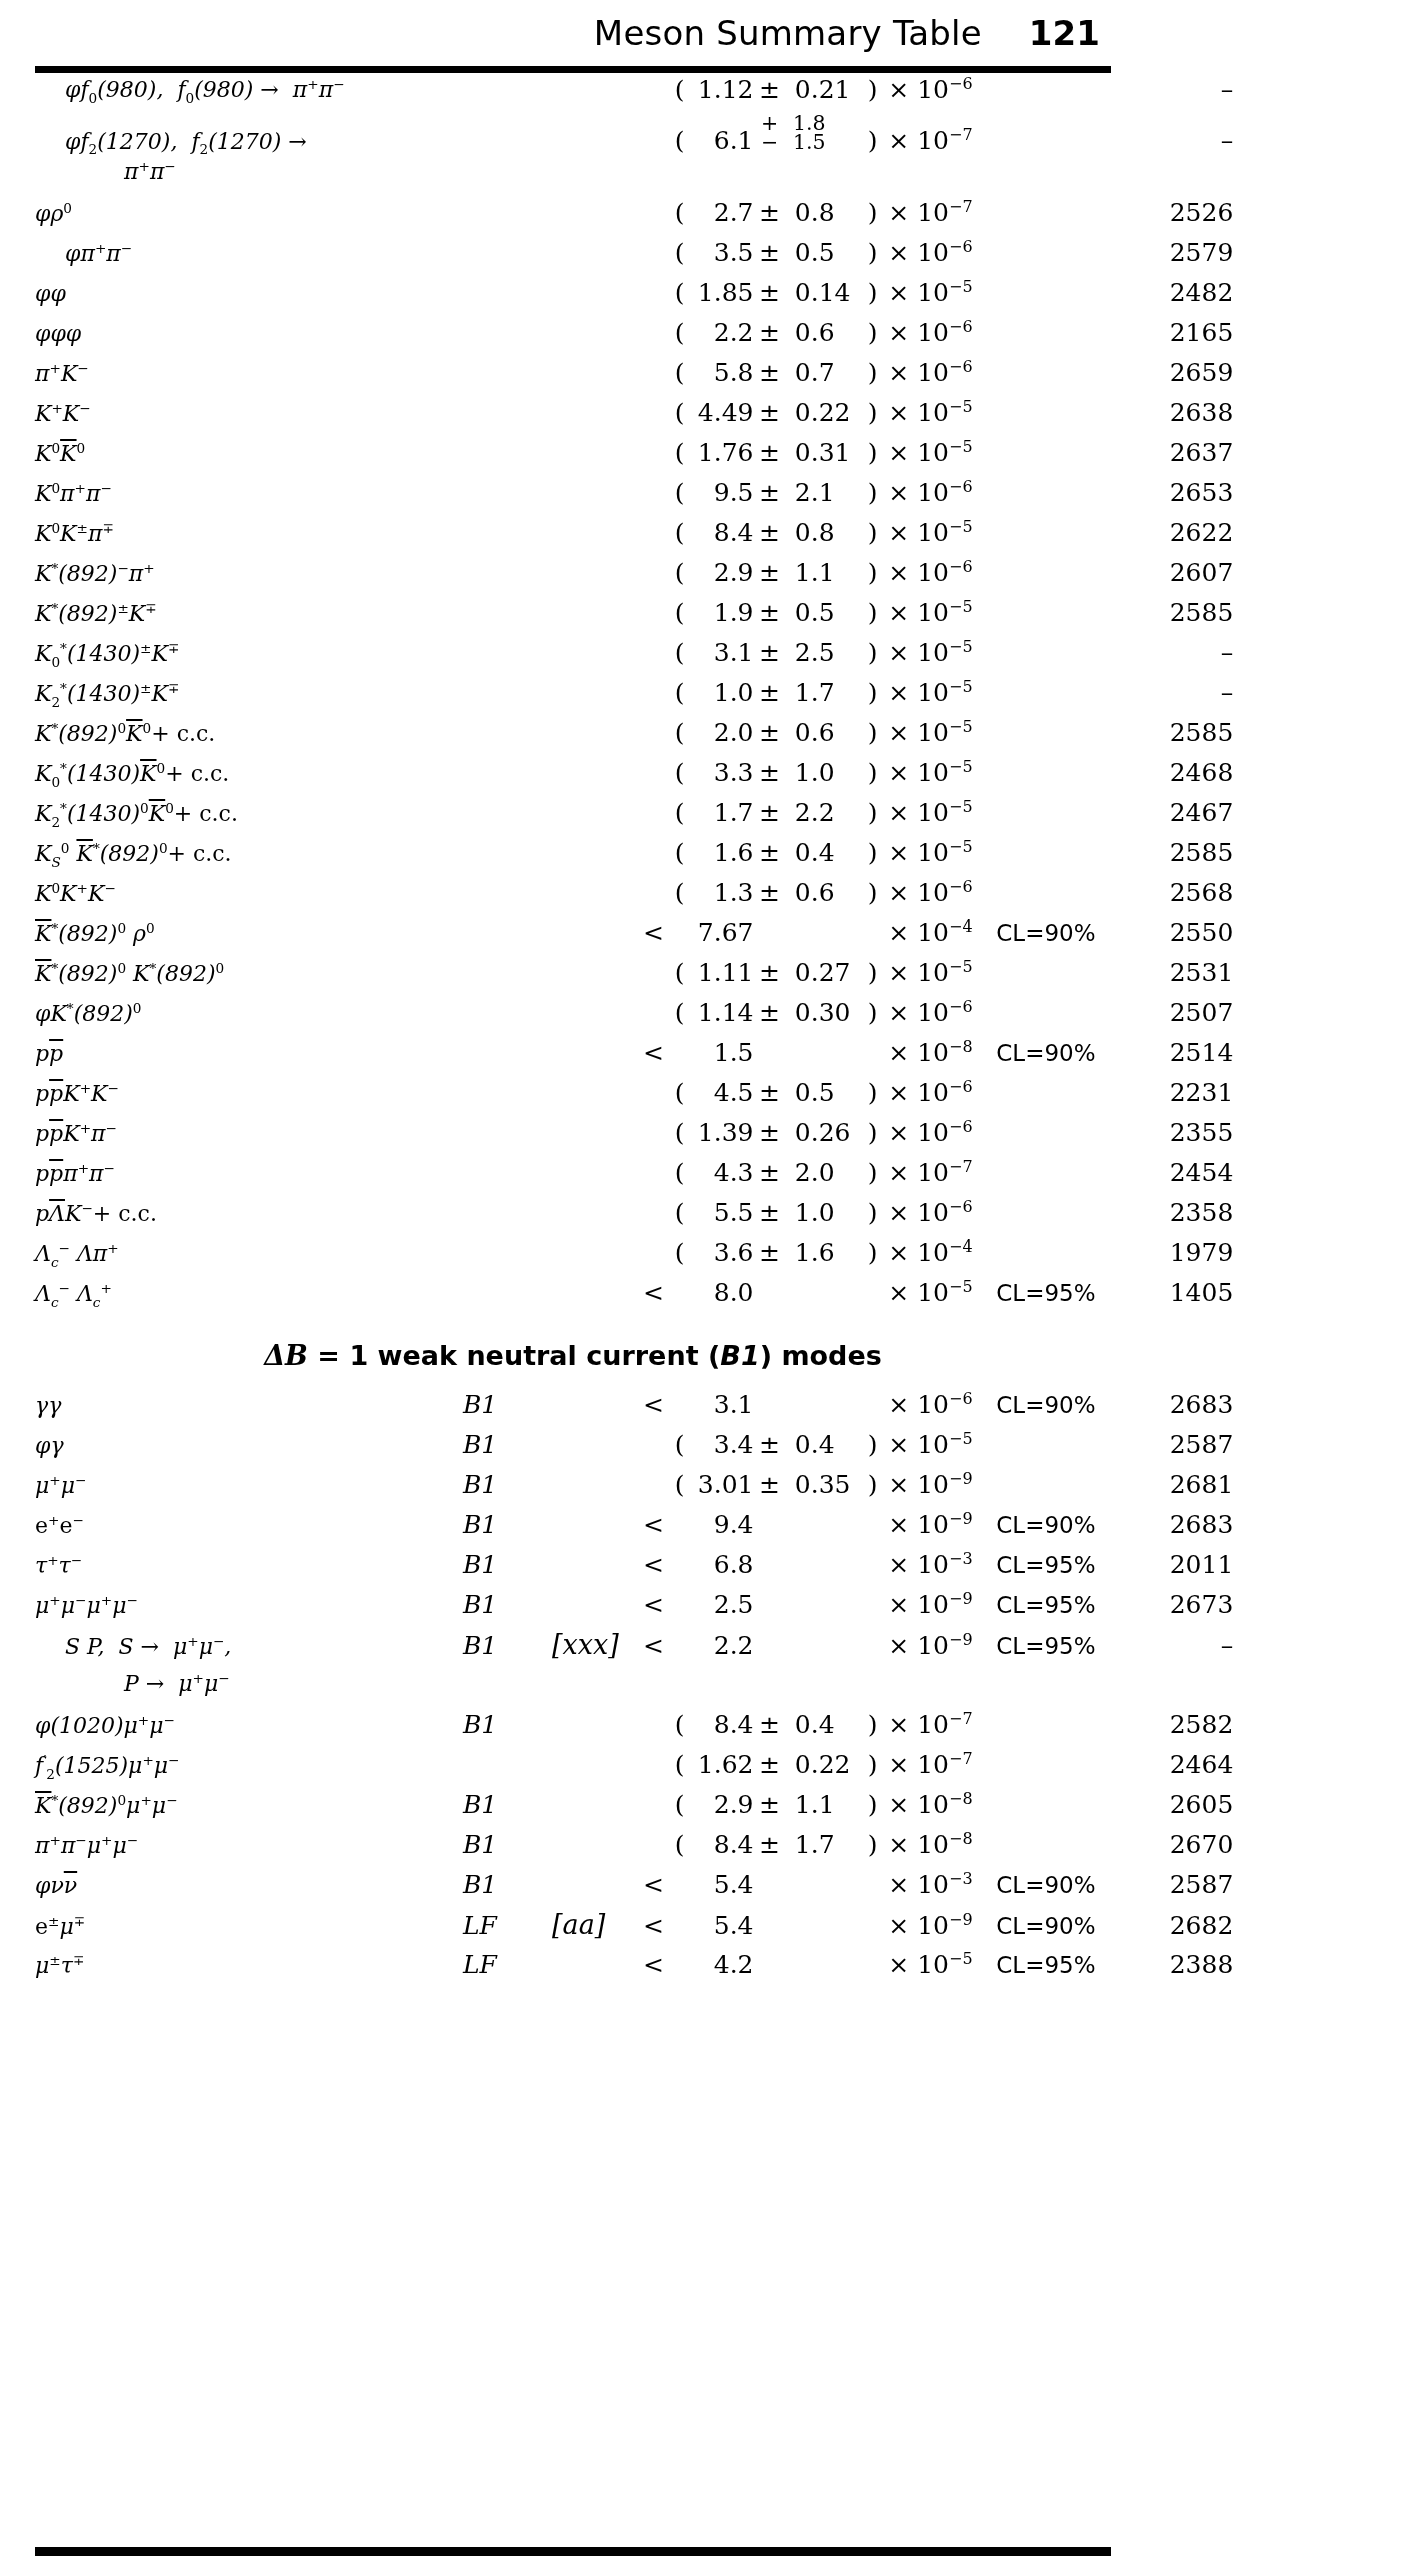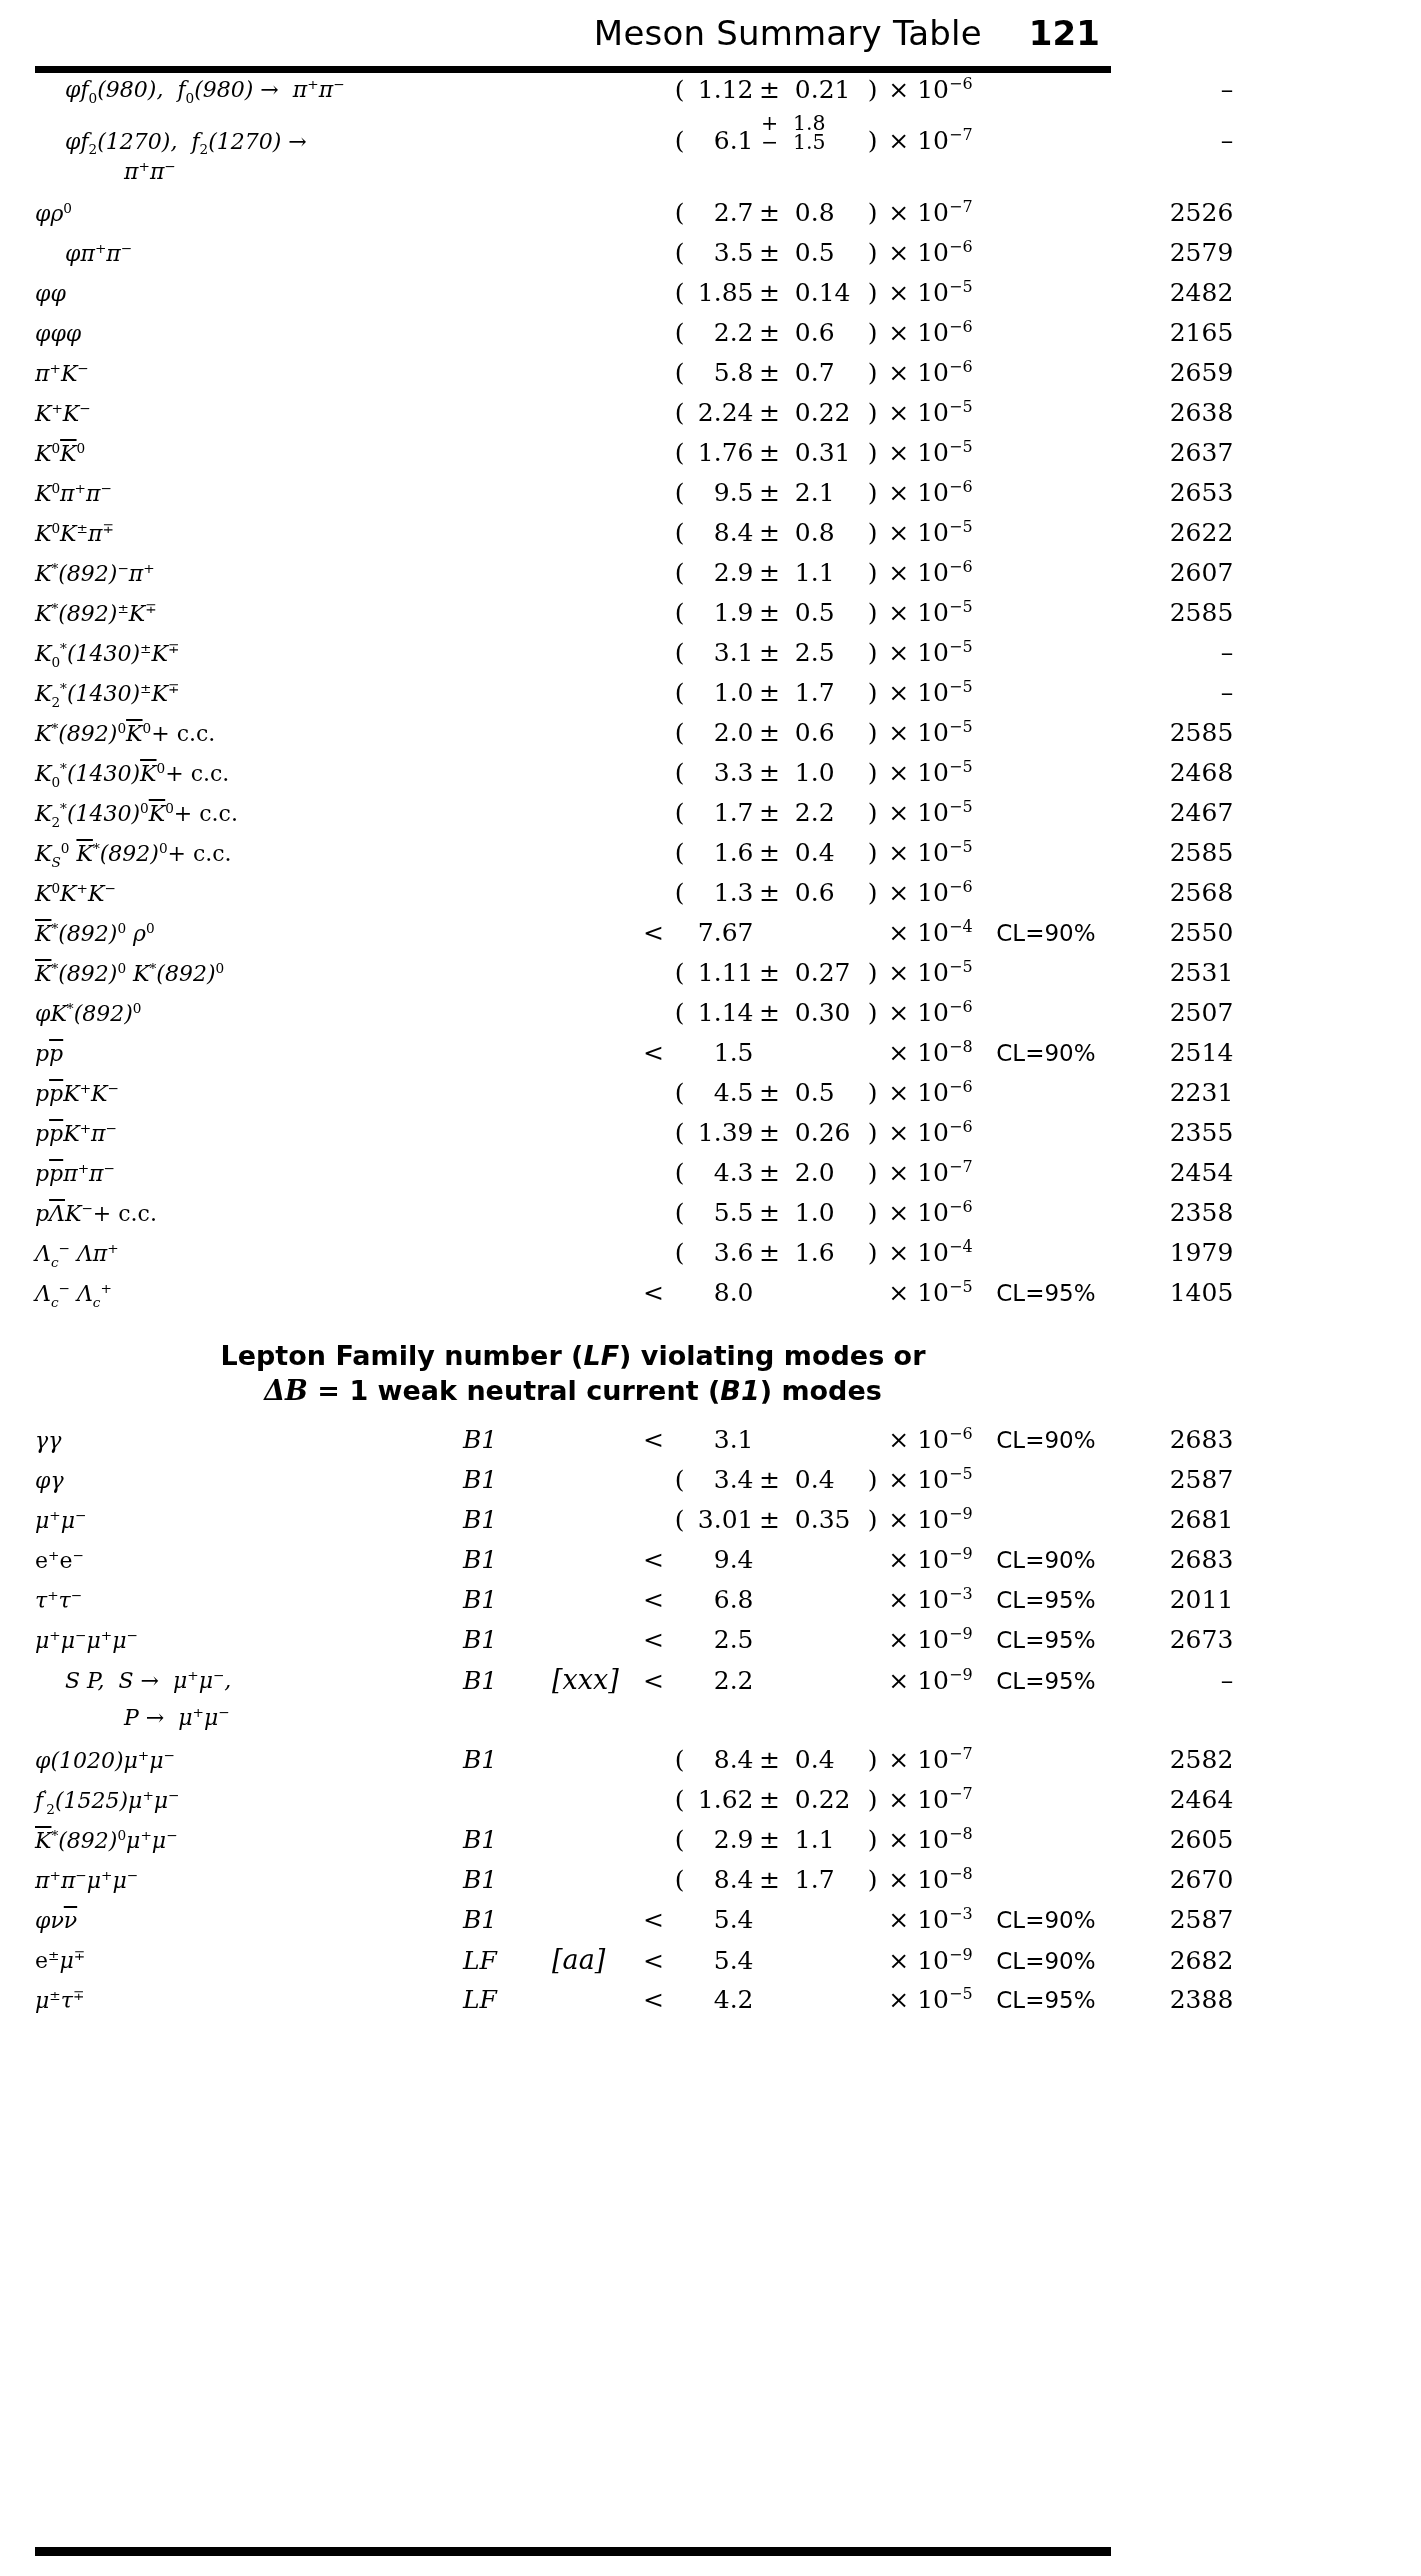--- a/index.html
+++ b/index.html
@@ -278,21 +278,21 @@
             <td class="c-exp"><span class="num exp">× 10<span class="e">−6</span></span></td>
             <td class="c-cl"></td>
             <td class="c-p"><span class="pmom">2659</span></td>
           </tr>
           <tr class="row">
             <td class="c-mode"><span class="mode"><i>K</i><span class="sup">+</span><i>K</i><span class="sup">−</span></span></td>
             <td class="c-flag"></td>
             <td class="c-note"></td>
             <td class="c-lt"><span class="num"></span></td>
             <td class="c-open"><span class="num">(</span></td>
-            <td class="c-val"><span class="num">2.24</span></td>
+            <td class="c-val"><span class="num">4.49</span></td>
             <td class="c-pm"><span class="num">±</span></td>
             <td class="c-err" style="padding-left: 9.3px;"><span class="num">0.22</span></td>
             <td class="c-close"><span class="num">)</span></td>
             <td class="c-exp"><span class="num exp">× 10<span class="e">−5</span></span></td>
             <td class="c-cl"></td>
             <td class="c-p"><span class="pmom">2638</span></td>
           </tr>
           <tr class="row">
             <td class="c-mode"><span class="mode"><i>K</i><span class="sup">0</span><span class="bar"><i>K</i></span><span class="sup">0</span></span></td>
             <td class="c-flag"></td>
@@ -597,21 +597,20 @@
             <td class="c-pm"><span class="num"></span></td>
             <td class="c-err" style="padding-left: 9.3px;"><span class="num"></span></td>
             <td class="c-close"><span class="num"></span></td>
             <td class="c-exp"><span class="num exp">× 10<span class="e">−5</span></span></td>
             <td class="c-cl"><span class="cl">CL=95%</span></td>
             <td class="c-p"><span class="pmom">1405</span></td>
           </tr>
         </tbody>
       </table>
       <div class="section-head">
-        <div>Lepton Family number (<span class="it">LF</span>) violating modes or</div>
         <div><span class="sym">ΔB</span> = 1 weak neutral current (<span class="it">B1</span>) modes</div>
       </div>
       <table class="modes">
         <tbody>
           <tr class="row">
             <td class="c-mode"><span class="mode">γγ</span></td>
             <td class="c-flag"><span class="flag">B1</span></td>
             <td class="c-note"></td>
             <td class="c-lt"><span class="num">&lt;</span></td>
             <td class="c-open"><span class="num"></span></td>

